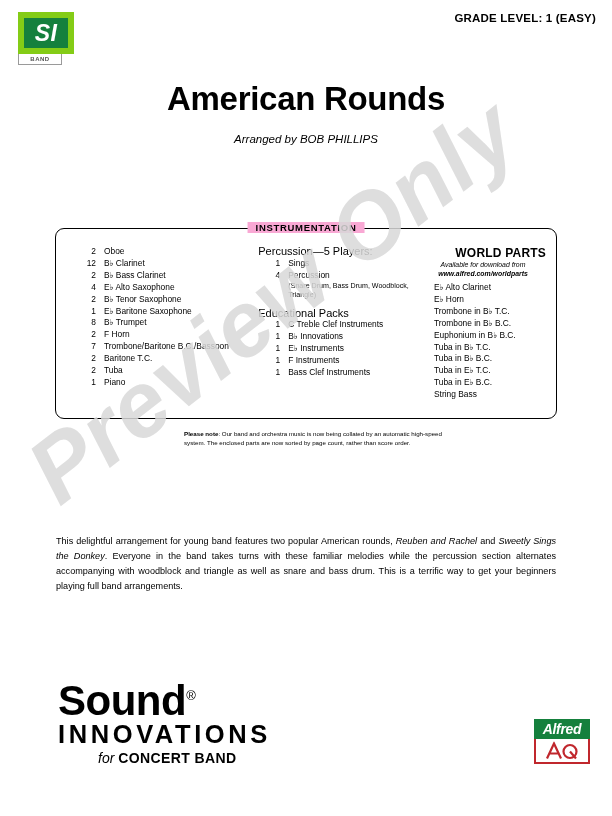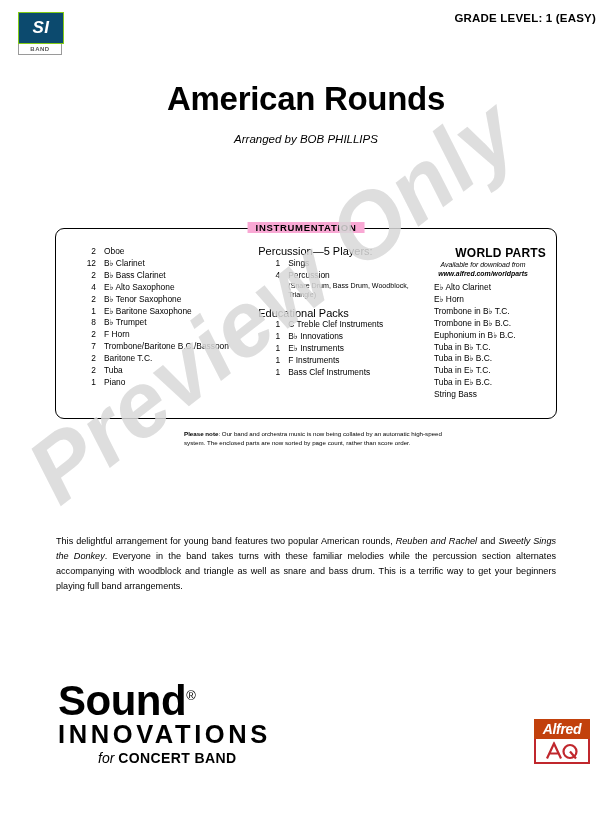--- a/index.html
+++ b/index.html
@@ -53,24 +53,24 @@
   .si-logo {
     position: absolute;
     left: 18px;
     top: 12px;
     width: 44px;
     z-index: 3;
   }
   .si-logo .si-box {
     width: 44px;
     height: 30px;
-    background: #0c4a6e;
-    border: 1px solid #84cc16;
+    background: #15803d;
+    border: 6px solid #84cc16;
     color: #ffffff;
-    font-size: 17px;
+    font-size: 23px;
     font-weight: bold;
     font-style: italic;
     display: flex;
     align-items: center;
     justify-content: center;
     letter-spacing: 0.5px;
   }
   .si-logo .si-band {
     width: 44px;
     height: 11px;
@@ -274,21 +274,21 @@
   .si-for .cb { font-weight: bold; letter-spacing: 0.4px; }
 
   .alfred {
     position: absolute;
     right: 22px;
     bottom: 52px;
     width: 56px;
     z-index: 6;
   }
   .alfred-top {
-    background: #c2410c;
+    background: #15803d;
     color: #ffffff;
     font-size: 14px;
     font-weight: bold;
     font-style: italic;
     text-align: center;
     padding: 2px 0 2px 0;
     letter-spacing: -0.3px;
   }
   .alfred-bot {
     border: 2px solid #c0272d;

